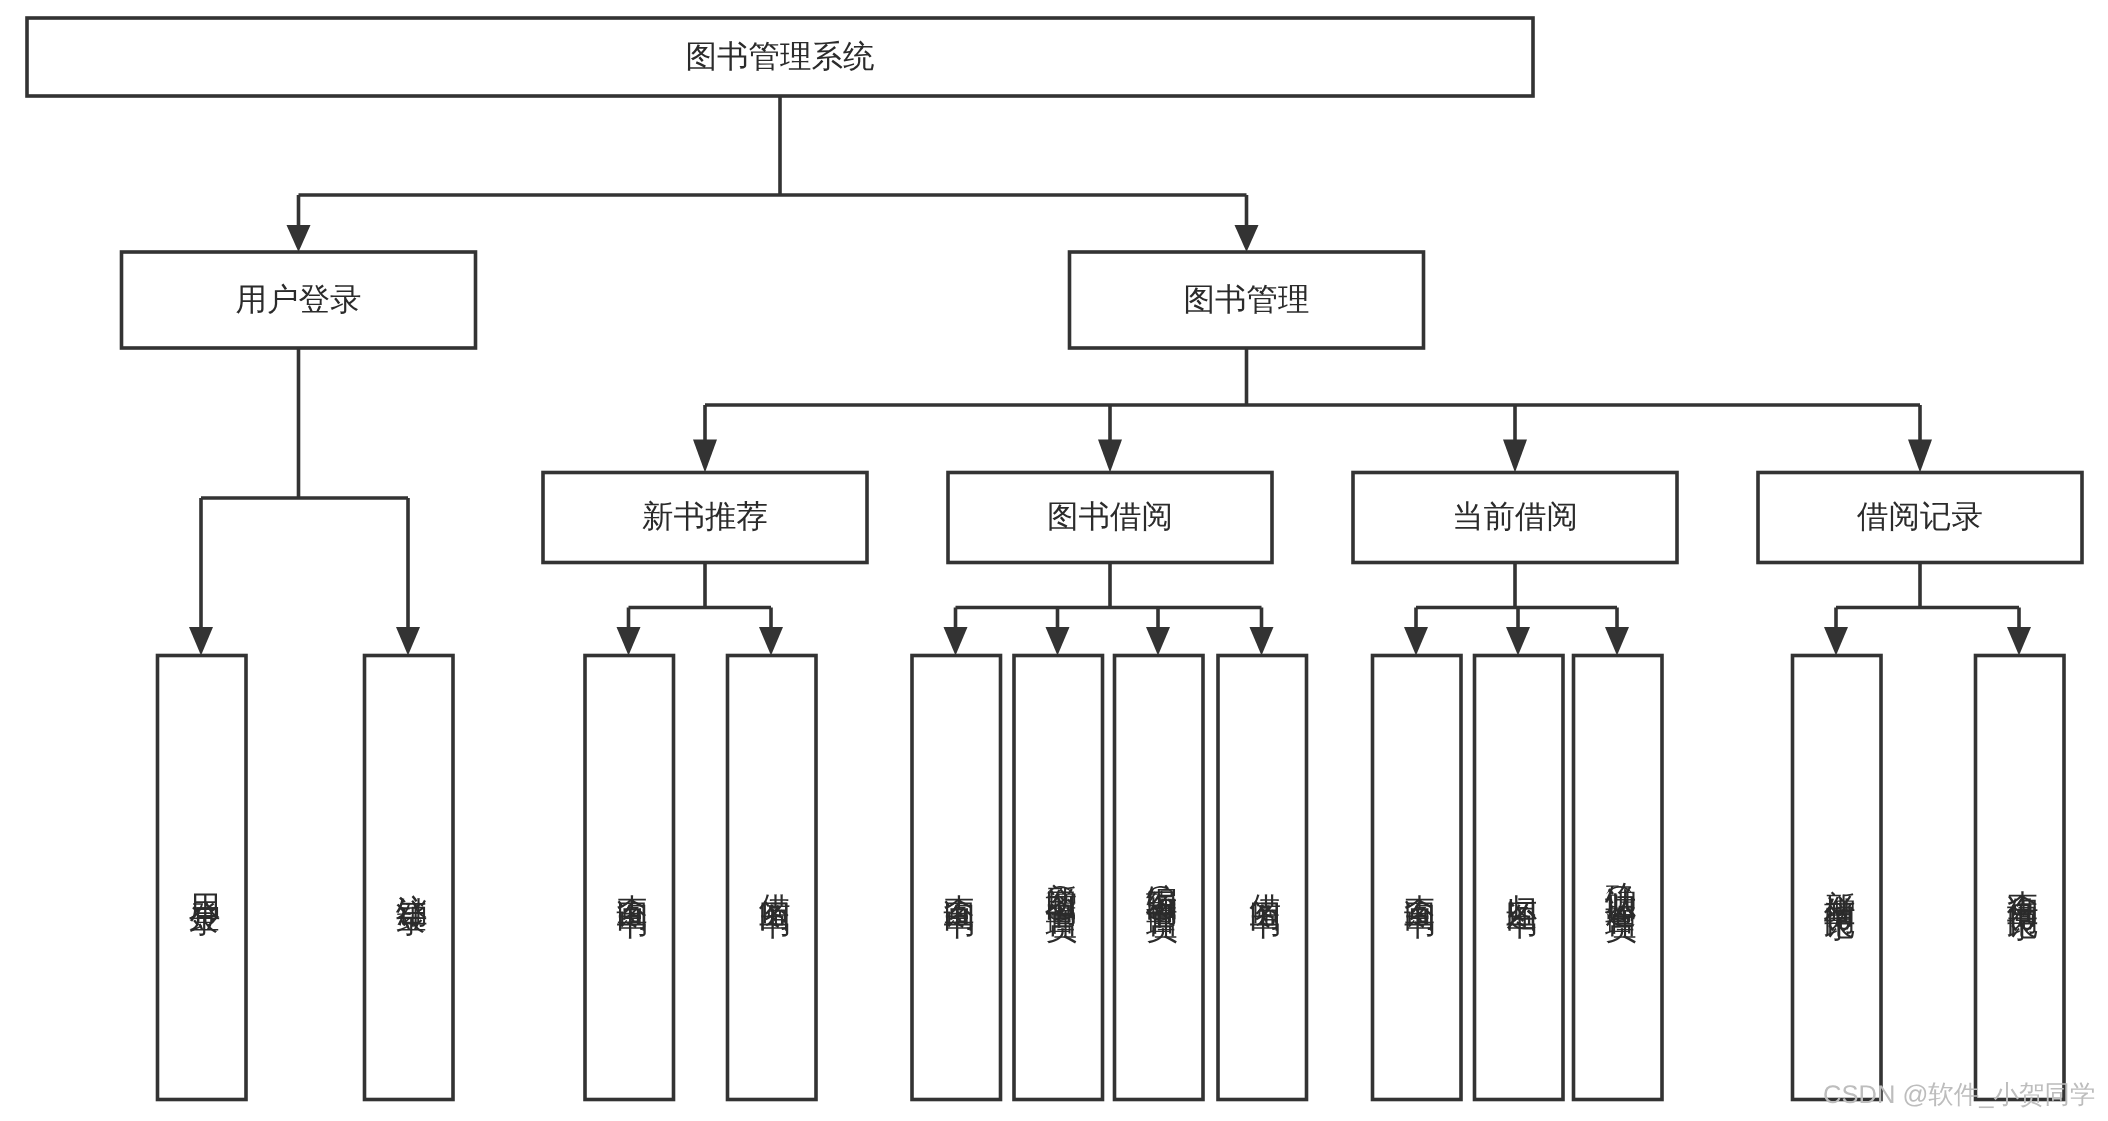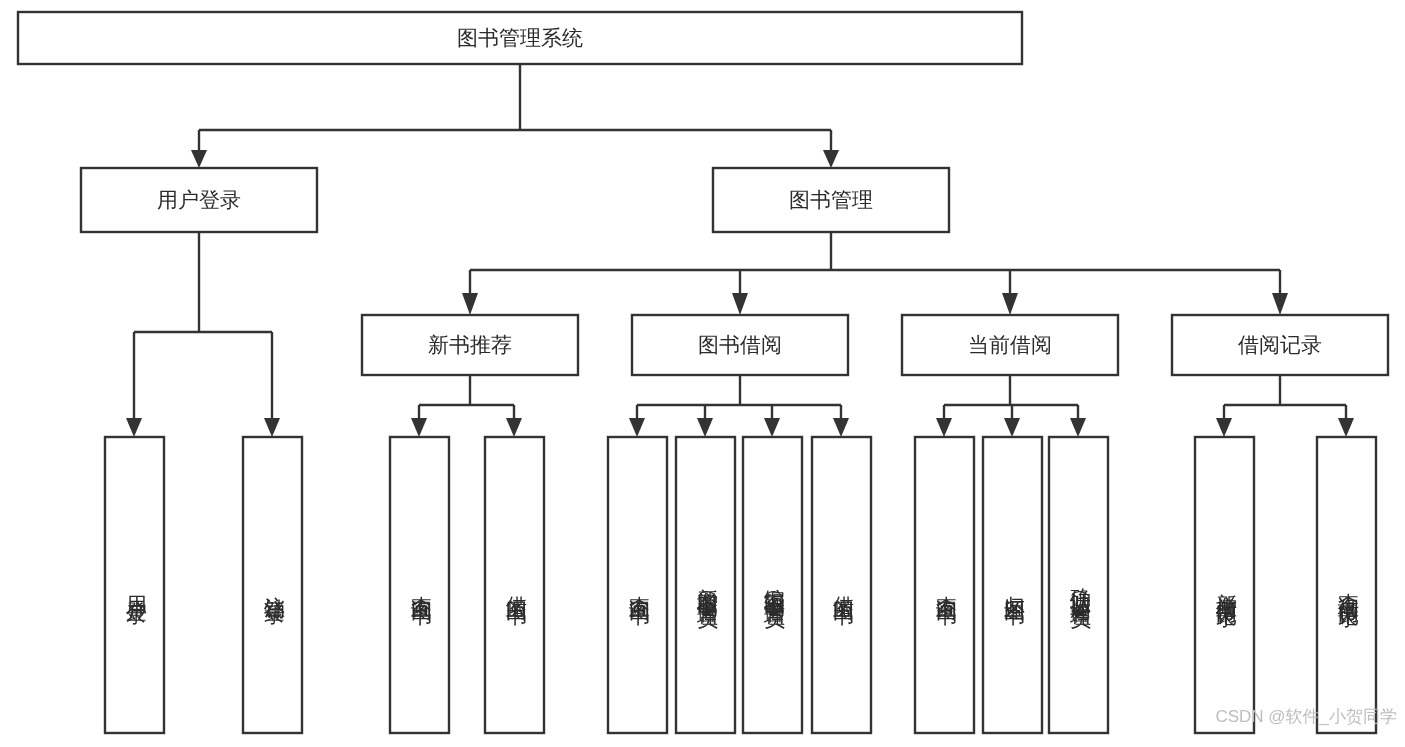--- a/index.html
+++ b/index.html
@@ -54,21 +54,21 @@
     fill: none;
     stroke-linecap: butt;
   }
   .arrow-head {
     fill: #333333;
     stroke: none;
   }
   .watermark {
     position: absolute;
     right: 8px;
-    bottom: 19px;
+    bottom: 6px;
     color: #bdbdbd;
     font-size: 17px;
     font-family: "Liberation Sans", "DejaVu Sans", sans-serif;
     white-space: nowrap;
     pointer-events: none;
   }
 </style>
 </head>
 <body>
 

